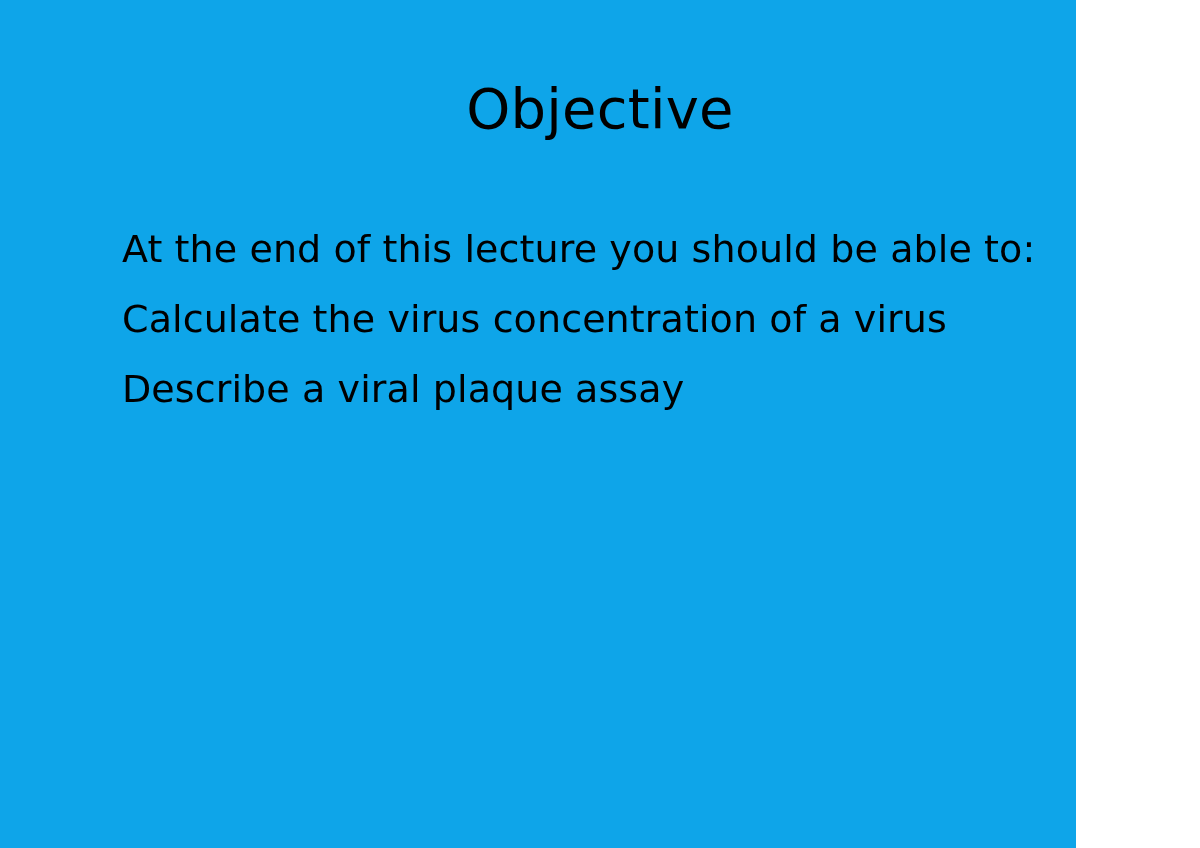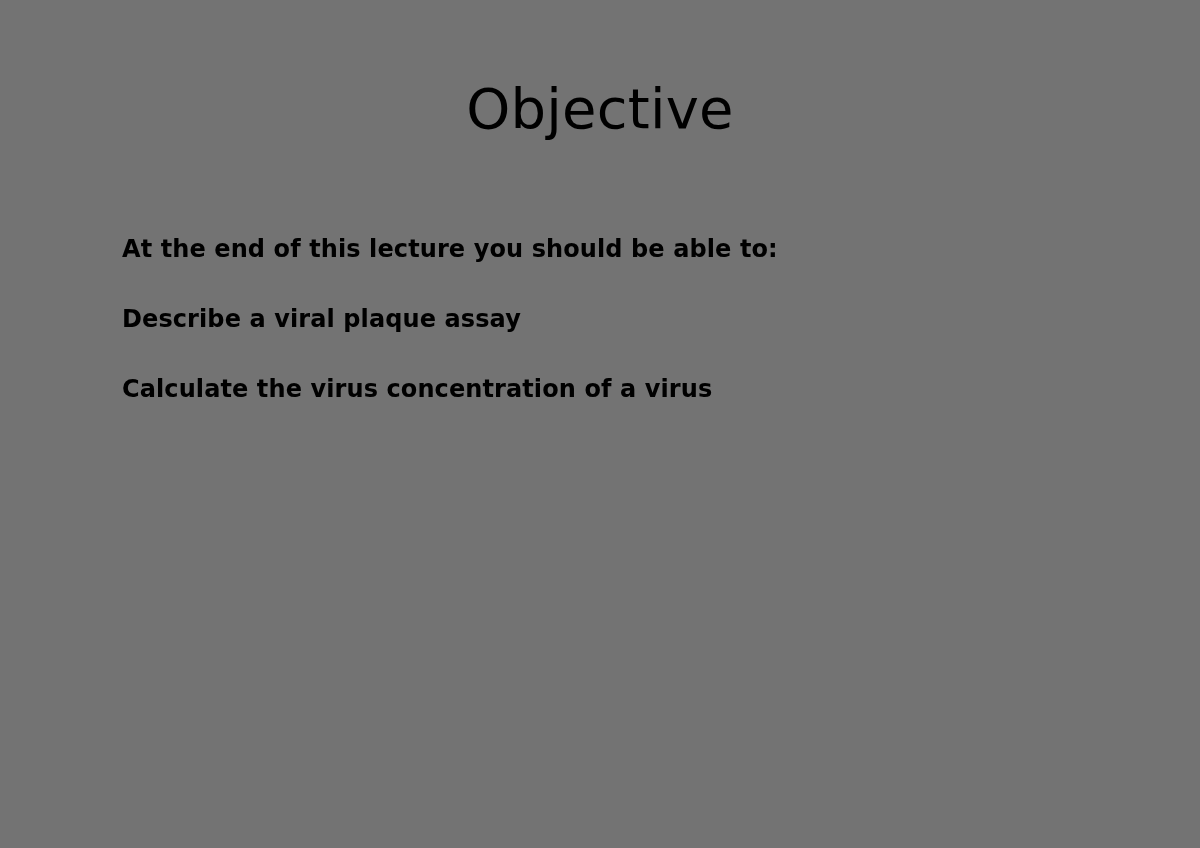--- a/index.html
+++ b/index.html
@@ -6,23 +6,23 @@
     margin: 0;
     padding: 0;
     background: #ffffff;
   }
   body {
     font-family: "DejaVu Sans", "Liberation Sans", sans-serif;
     color: #000000;
   }
   .slide {
     position: relative;
-    width: 1200px;
+    width: 1076px;
     height: 848px;
-    background: #737373;
+    background: #0ea5e9;
     overflow: hidden;
     box-sizing: border-box;
   }
   .slide-title {
     position: absolute;
     top: 78px;
     left: 0;
     width: 1200px;
     text-align: center;
     font-size: 56px;
@@ -32,34 +32,34 @@
     color: #000000;
     white-space: nowrap;
   }
   .slide-body {
     position: absolute;
     top: 214px;
     left: 122px;
     width: 1000px;
   }
   .body-line {
-    font-size: 24px;
+    font-size: 38px;
     line-height: 70px;
-    font-weight: 700;
+    font-weight: 400;
     color: #000000;
     white-space: nowrap;
     letter-spacing: 0.1px;
   }
 </style>
 </head>
 <body>
 
 <div class="slide">
 
   <div class="slide-title">Objective</div>
 
   <div class="slide-body">
     <div class="body-line">At the end of this lecture you should be able to:</div>
+    <div class="body-line">Calculate the virus concentration of a virus</div>
     <div class="body-line">Describe a viral plaque assay</div>
-    <div class="body-line">Calculate the virus concentration of a virus</div>
   </div>
 
 </div>
 
 </body></html>

